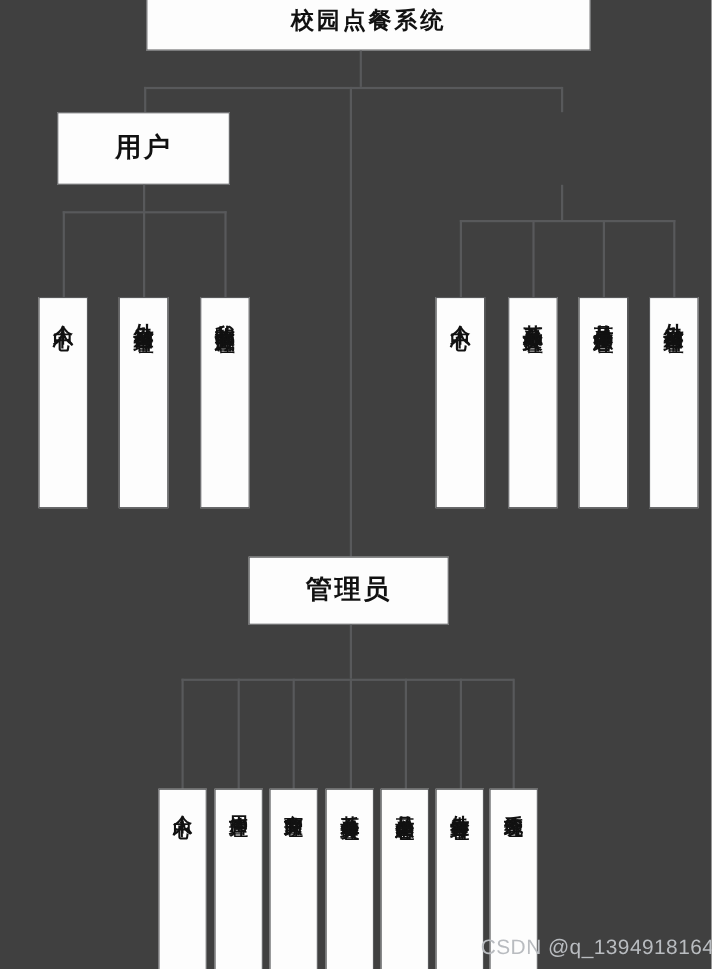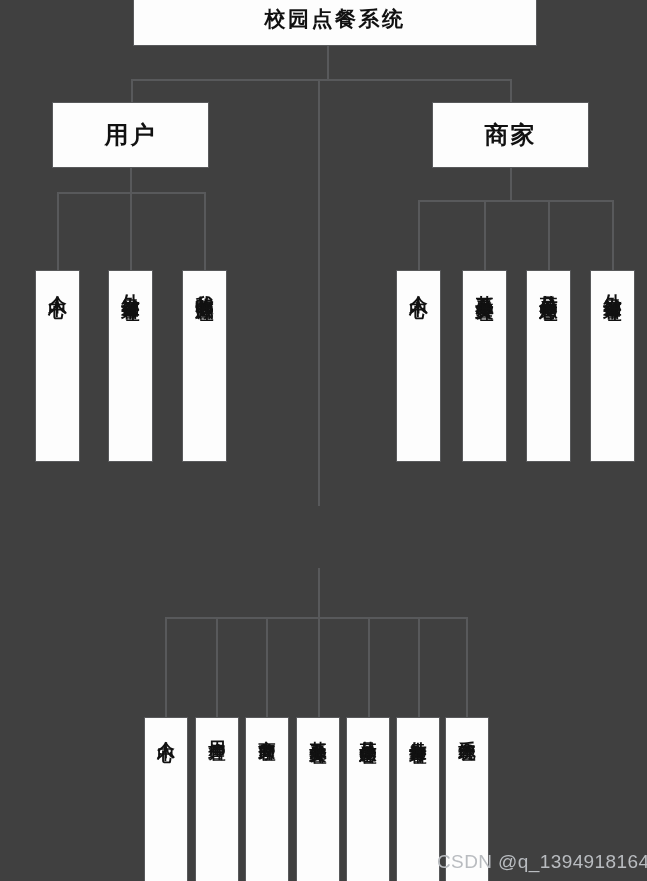--- a/index.html
+++ b/index.html
@@ -120,43 +120,43 @@
   <div class="node vert" style="left:35px; top:270px; width:45px; height:192px;">
     <span class="node-label">个人中心</span>
   </div>
   <div class="node vert" style="left:108px; top:270px; width:45px; height:192px;">
     <span class="node-label">外卖订单管理</span>
   </div>
   <div class="node vert" style="left:182px; top:270px; width:45px; height:192px;">
     <span class="node-label">我的收藏管理</span>
   </div>
 
-  <div class="node horiz" style="left:432px; top:102px; width:157px; height:66px;">
-    <span class="node-label">商家</span>
-  </div>
   <div class="line v" style="left:510px; top:168px; height:32px;"></div>
   <div class="line h" style="left:418px; top:200px; width:196px;"></div>
   <div class="line v" style="left:418px; top:200px; height:71px;"></div>
   <div class="line v" style="left:484px; top:200px; height:71px;"></div>
   <div class="line v" style="left:548px; top:200px; height:71px;"></div>
   <div class="line v" style="left:612px; top:200px; height:71px;"></div>
 
   <div class="node vert" style="left:396px; top:270px; width:45px; height:192px;">
     <span class="node-label">个人中心</span>
   </div>
   <div class="node vert" style="left:462px; top:270px; width:45px; height:192px;">
     <span class="node-label">菜系分类管理</span>
   </div>
   <div class="node vert" style="left:526px; top:270px; width:45px; height:192px;">
     <span class="node-label">菜品信息管理</span>
   </div>
   <div class="node vert" style="left:590px; top:270px; width:45px; height:192px;">
     <span class="node-label">外卖订单管理</span>
   </div>
 
+  <div class="node horiz" style="left:226px; top:506px; width:182px; height:62px;">
+    <span class="node-label">管理员</span>
+  </div>
   <div class="line v" style="left:318px; top:568px; height:49px;"></div>
   <div class="line h" style="left:165px; top:617px; width:302px;"></div>
   <div class="line v" style="left:165px; top:617px; height:100px;"></div>
   <div class="line v" style="left:216px; top:617px; height:100px;"></div>
   <div class="line v" style="left:266px; top:617px; height:100px;"></div>
   <div class="line v" style="left:318px; top:617px; height:100px;"></div>
   <div class="line v" style="left:368px; top:617px; height:100px;"></div>
   <div class="line v" style="left:418px; top:617px; height:100px;"></div>
   <div class="line v" style="left:466px; top:617px; height:100px;"></div>
 

